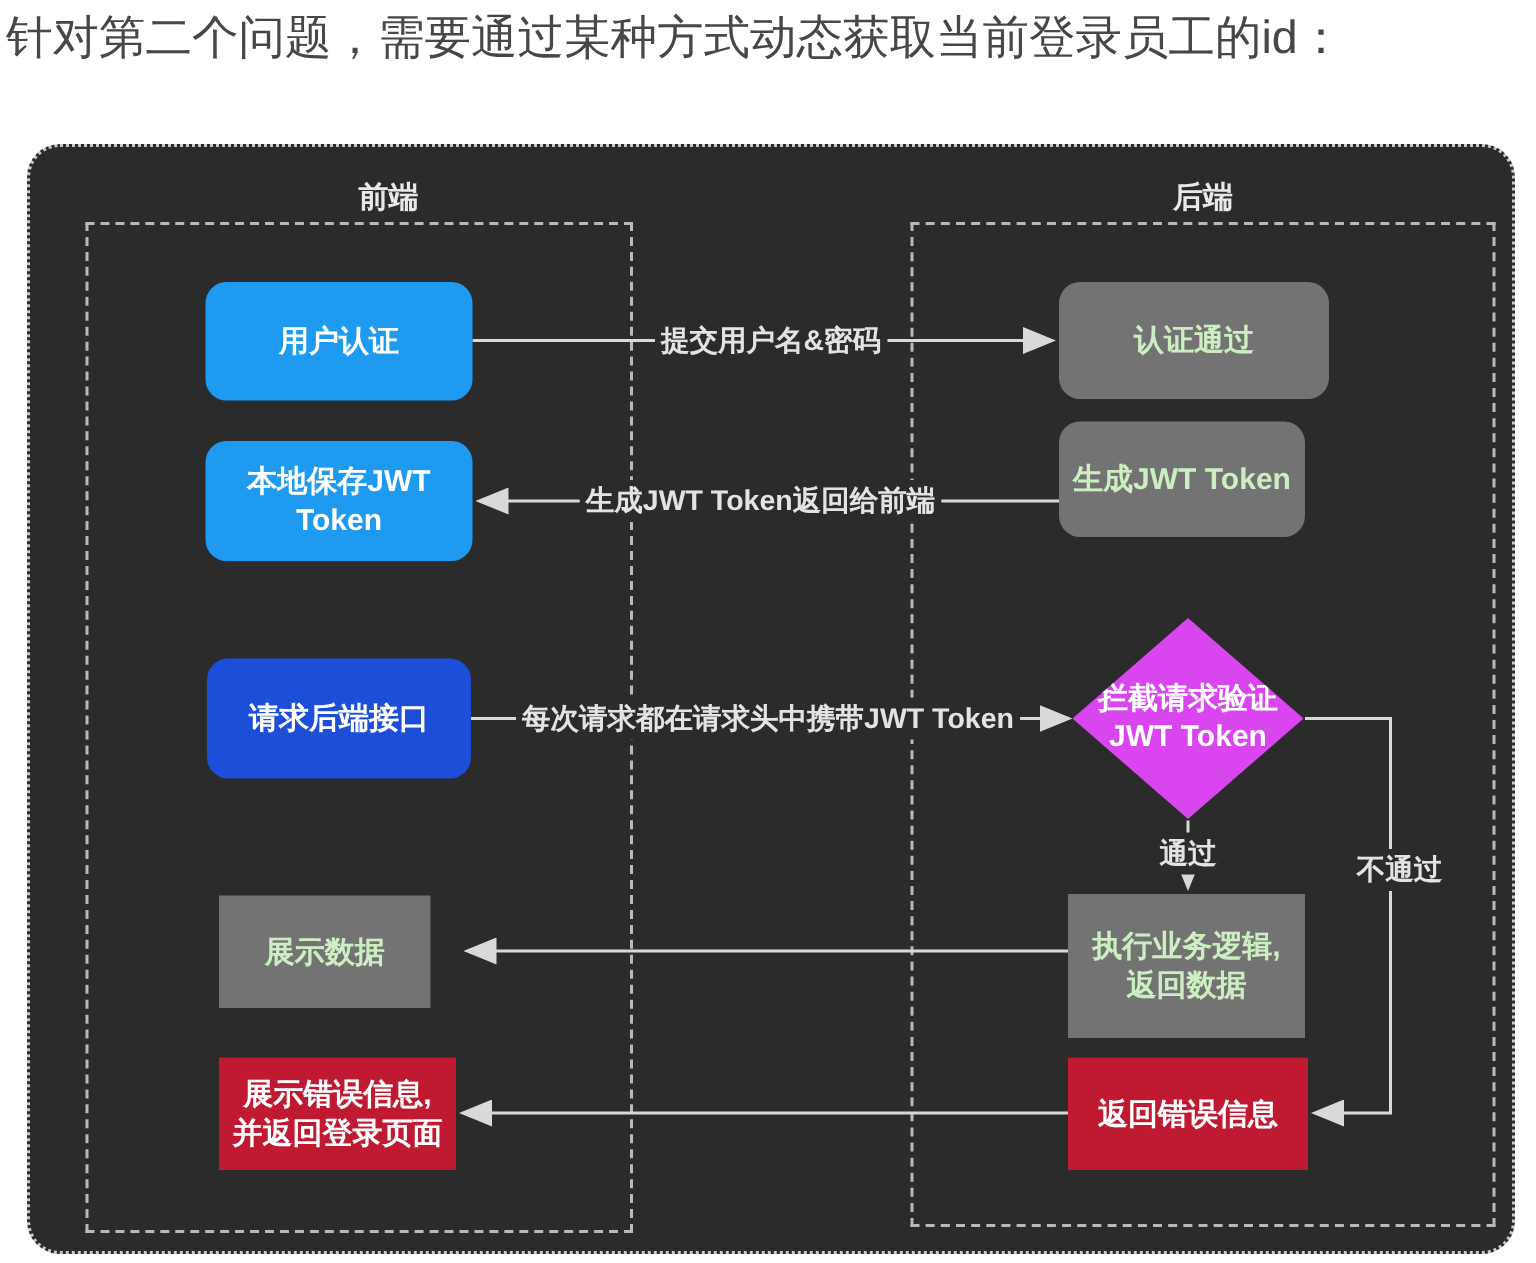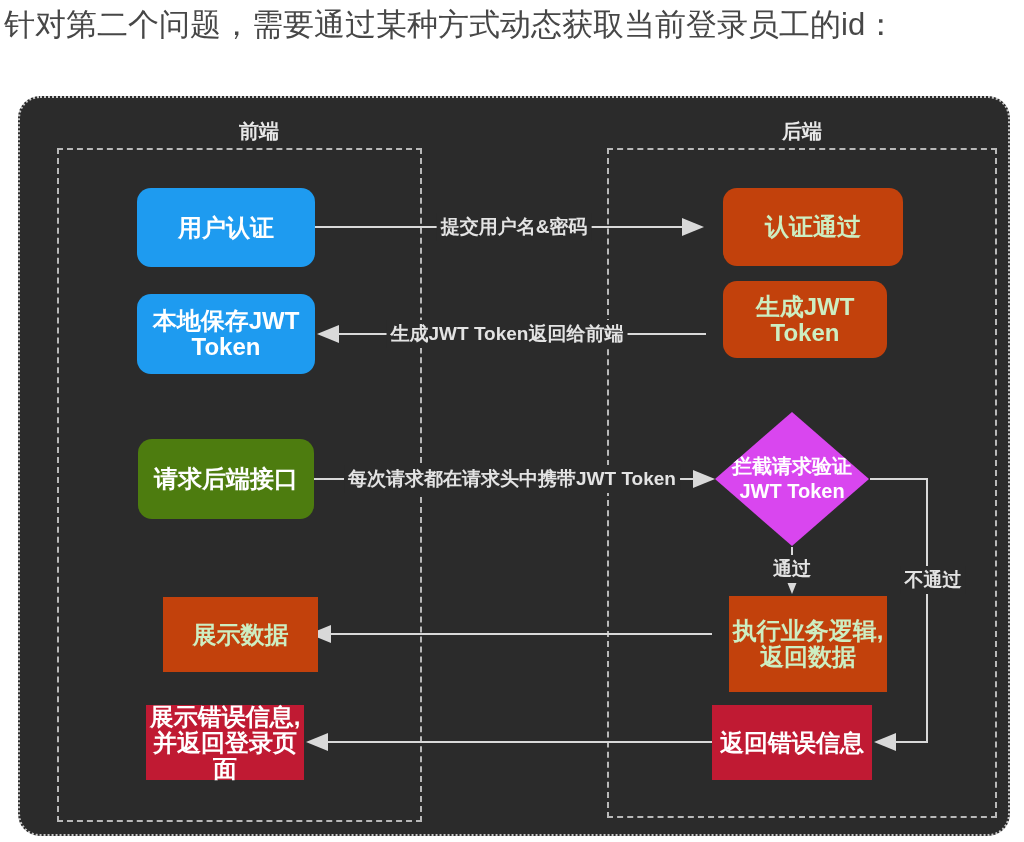--- a/index.html
+++ b/index.html
@@ -5,25 +5,25 @@
   html,body{margin:0;padding:0;background:#ffffff;}
   .page{position:relative;width:1024px;height:842px;background:#ffffff;overflow:hidden;
         font-family:"Liberation Sans","DejaVu Sans",sans-serif;}
   .heading{position:absolute;left:4px;top:6px;width:1016px;font-size:31px;line-height:38px;
            color:#474747;font-weight:400;letter-spacing:0px;}
   .panel{position:absolute;left:18px;top:96px;width:992px;height:740px;background:#2b2b2b;
          border:2px dotted #c9c9c9;border-radius:22px;box-sizing:border-box;}
   .region-label{position:absolute;color:#e8e8e8;font-size:20px;font-weight:700;text-align:center;}
   .region-box{position:absolute;border:2px dashed #b9b9b9;box-sizing:border-box;}
   .node{position:absolute;display:flex;align-items:center;justify-content:center;text-align:center;
-        font-size:24px;font-weight:700;line-height:26px;white-space:pre-line;box-sizing:border-box;}
+        font-size:20px;font-weight:700;line-height:26px;white-space:pre-line;box-sizing:border-box;}
   .rounded{border-radius:14px;}
   .blue{background:#1e9bf0;color:#ffffff;}
-  .green{background:#c2410c;color:#cdeec2;margin-left:17px;}
-  .orange{background:#4d7c0f;color:#ffffff;}
+  .green{background:#737373;color:#cdeec2;}
+  .orange{background:#1d4ed8;color:#ffffff;}
   .red{background:#c01a33;color:#ffffff;}
   .diamond{position:absolute;background:#d946ef;color:#ffffff;
            clip-path:polygon(50% 0,100% 50%,50% 100%,0 50%);
            display:flex;align-items:center;justify-content:center;text-align:center;
            font-size:20px;font-weight:700;line-height:25px;white-space:pre-line;}
   .edges{position:absolute;left:0;top:0;width:992px;height:740px;pointer-events:none;}
   .edge-label{position:absolute;background:#2b2b2b;color:#e3e3e3;font-size:19px;font-weight:700;
               padding:1px 4px;transform:translate(-50%,-50%);white-space:nowrap;z-index:3;}
 </style>
 </head>
@@ -60,21 +60,21 @@
     <div class="node rounded green" style="left:686px;top:90px;width:180px;height:78px;">认证通过</div>
 
     <div class="node rounded blue" style="left:117px;top:196px;width:178px;height:80px;">本地保存JWT
 Token</div>
     <div class="node rounded green" style="left:686px;top:183px;width:164px;height:77px;">生成JWT Token</div>
 
     <div class="node rounded orange" style="left:118px;top:341px;width:176px;height:80px;">请求后端接口</div>
     <div class="diamond" style="left:695px;top:314px;width:154px;height:134px;">拦截请求验证
 JWT Token</div>
 
-    <div class="node green" style="left:126px;top:499px;width:155px;height:75px;">展示数据</div>
+    <div class="node green" style="left:126px;top:499px;width:141px;height:75px;">展示数据</div>
     <div class="node green" style="left:692px;top:498px;width:158px;height:96px;">执行业务逻辑,
 返回数据</div>
 
     <div class="node red" style="left:692px;top:607px;width:160px;height:75px;">返回错误信息</div>
     <div class="node red" style="left:126px;top:607px;width:158px;height:75px;">展示错误信息,
 并返回登录页面</div>
 
     <div class="edge-label" style="left:494px;top:129px;">提交用户名&amp;密码</div>
     <div class="edge-label" style="left:487px;top:236px;">生成JWT Token返回给前端</div>
     <div class="edge-label" style="left:492px;top:381px;">每次请求都在请求头中携带JWT Token</div>

